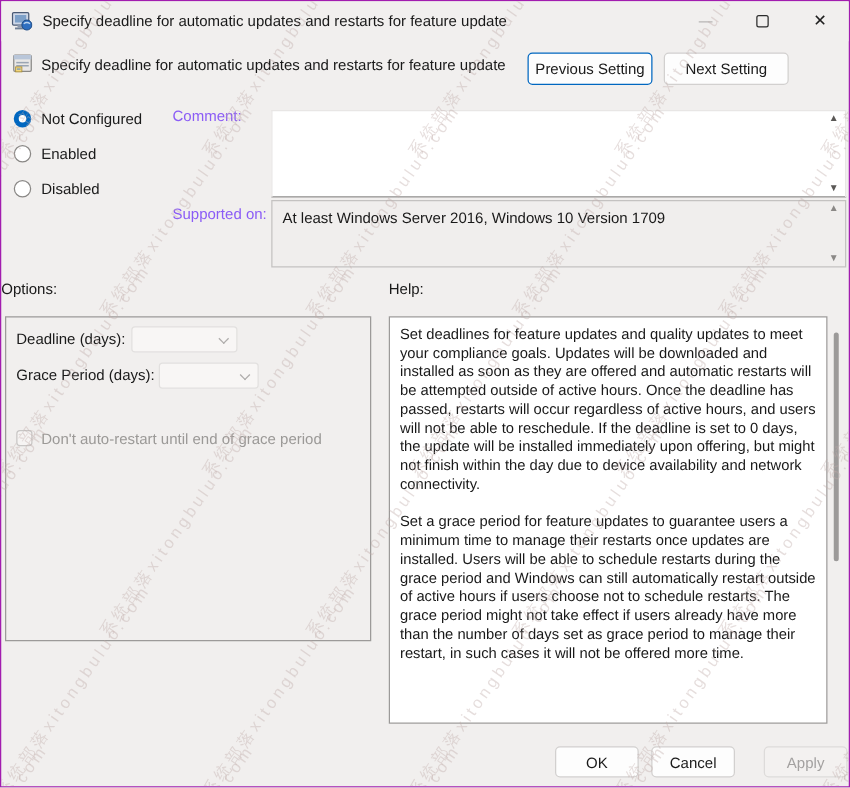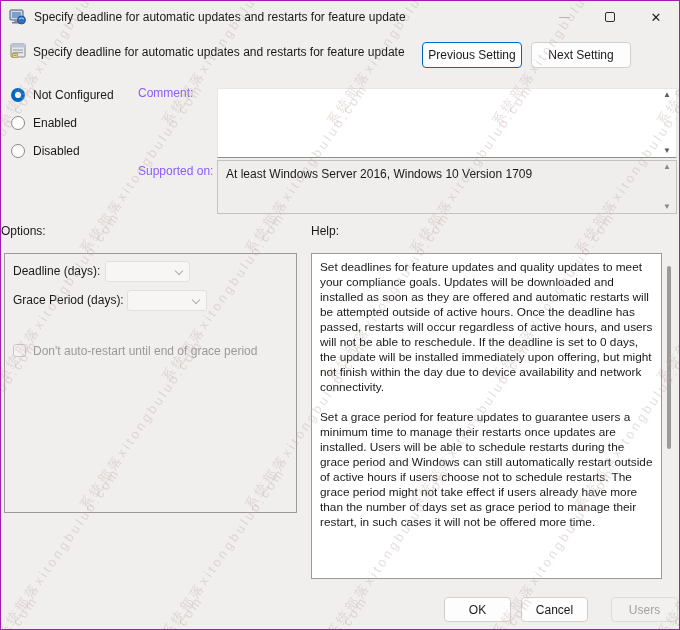--- a/index.html
+++ b/index.html
@@ -162,21 +162,21 @@
   </div>
 
   <div class="help-panel">
     <p>Set deadlines for feature updates and quality updates to meet your compliance goals. Updates will be downloaded and installed as soon as they are offered and automatic restarts will be attempted outside of active hours. Once the deadline has passed, restarts will occur regardless of active hours, and users will not be able to reschedule. If the deadline is set to 0 days, the update will be installed immediately upon offering, but might not finish within the day due to device availability and network connectivity.</p>
     <p>Set a grace period for feature updates to guarantee users a minimum time to manage their restarts once updates are installed. Users will be able to schedule restarts during the grace period and Windows can still automatically restart outside of active hours if users choose not to schedule restarts. The grace period might not take effect if users already have more than the number of days set as grace period to manage their restart, in such cases it will not be offered more time.</p>
   </div>
   <div class="help-scrollbar"></div>
 
   <button class="btn footer-btn btn-ok">OK</button>
   <button class="btn footer-btn btn-cancel">Cancel</button>
-  <button class="btn footer-btn btn-apply" disabled="">Users</button>
+  <button class="btn footer-btn btn-apply" disabled="">Apply</button>
 
   <div class="wm-layer">
       <div class="wm" style="left: -90px; top: -10px;">系统部落xitongbuluo.com</div>
       <div class="wm" style="left: 75px; top: -10px;">系统部落xitongbuluo.com</div>
       <div class="wm" style="left: 240px; top: -10px;">系统部落xitongbuluo.com</div>
       <div class="wm" style="left: 405px; top: -10px;">系统部落xitongbuluo.com</div>
       <div class="wm" style="left: 570px; top: -10px;">系统部落xitongbuluo.com</div>
       <div class="wm" style="left: -8px; top: 118px;">系统部落xitongbuluo.com</div>
       <div class="wm" style="left: 157px; top: 118px;">系统部落xitongbuluo.com</div>
       <div class="wm" style="left: 322px; top: 118px;">系统部落xitongbuluo.com</div>

